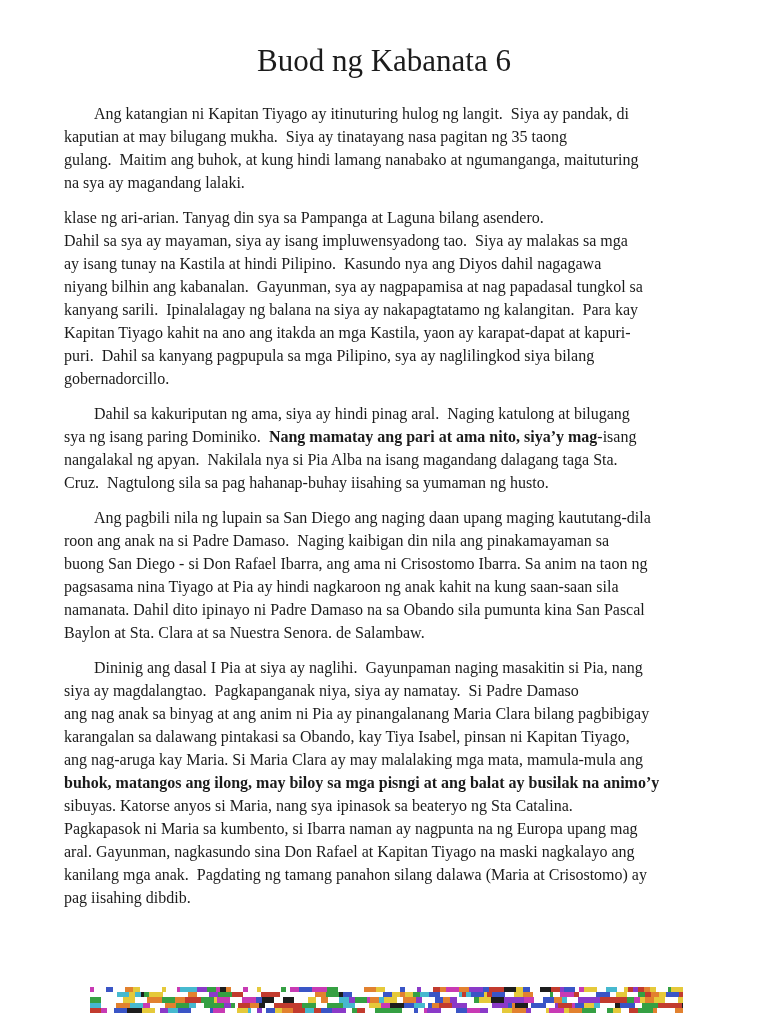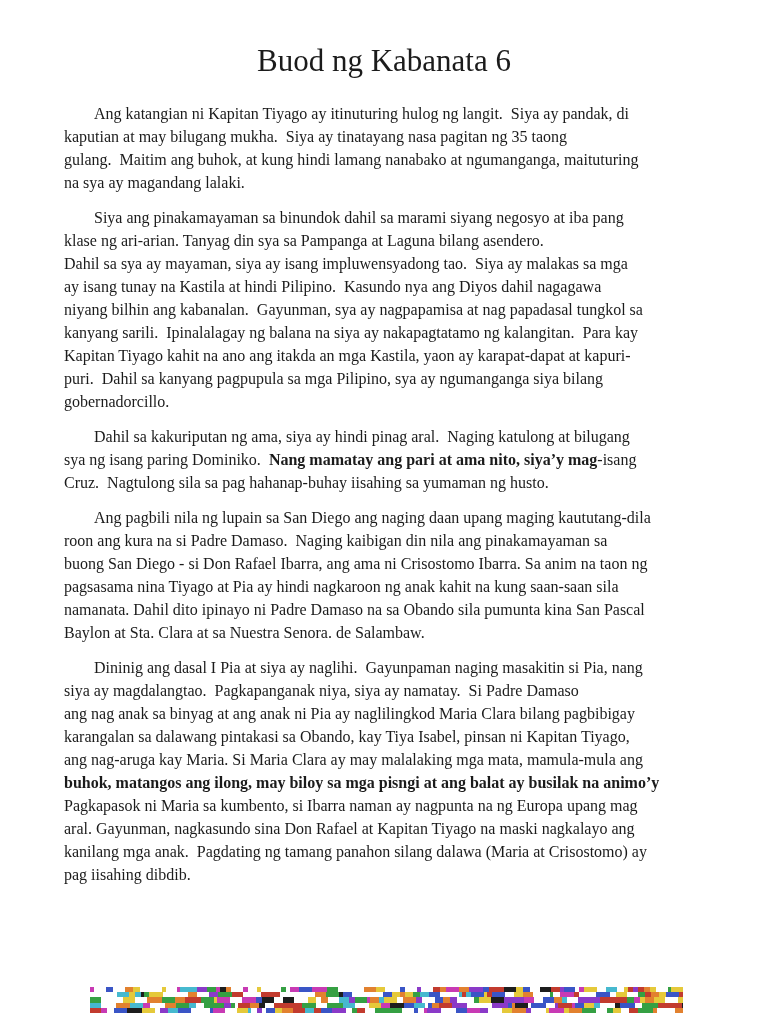--- a/index.html
+++ b/index.html
@@ -54,50 +54,51 @@
 <div class="page">
   <h1 class="page-title">Buod ng Kabanata 6</h1>
   <div class="doc-body" id="doc-body">
       <div class="para">
         <div class="line indent"><span>Ang katangian ni Kapitan Tiyago ay itinuturing hulog ng langit.  Siya ay pandak, di</span></div>
         <div class="line"><span>kaputian at may bilugang mukha.  Siya ay tinatayang nasa pagitan ng 35 taong</span></div>
         <div class="line"><span>gulang.  Maitim ang buhok, at kung hindi lamang nanabako at ngumanganga, maituturing</span></div>
         <div class="line"><span>na sya ay magandang lalaki.</span></div>
       </div>
       <div class="para">
-        <div class="line indent"><span>Siya ang pinakamayaman sa binundok dahil sa marami siyang negosyo at iba pang</span></div>
         <div class="line"><span>klase ng ari-arian. Tanyag din sya sa Pampanga at Laguna bilang asendero.</span></div>
         <div class="line"><span>Dahil sa sya ay mayaman, siya ay isang impluwensyadong tao.  Siya ay malakas sa mga</span></div>
         <div class="line"><span>ay isang tunay na Kastila at hindi Pilipino.  Kasundo nya ang Diyos dahil nagagawa</span></div>
         <div class="line"><span>niyang bilhin ang kabanalan.  Gayunman, sya ay nagpapamisa at nag papadasal tungkol sa</span></div>
         <div class="line"><span>kanyang sarili.  Ipinalalagay ng balana na siya ay nakapagtatamo ng kalangitan.  Para kay</span></div>
         <div class="line"><span>Kapitan Tiyago kahit na ano ang itakda an mga Kastila, yaon ay karapat-dapat at kapuri-</span></div>
-        <div class="line"><span>puri.  Dahil sa kanyang pagpupula sa mga Pilipino, sya ay ngumanganga siya bilang</span></div>
+        <div class="line"><span>puri.  Dahil sa kanyang pagpupula sa mga Pilipino, sya ay naglilingkod siya bilang</span></div>
         <div class="line"><span>gobernadorcillo.</span></div>
       </div>
       <div class="para">
         <div class="line indent"><span>Dahil sa kakuriputan ng ama, siya ay hindi pinag aral.  Naging katulong at bilugang</span></div>
         <div class="line"><span>sya ng isang paring Dominiko.  </span><span class="bold">Nang mamatay ang pari at ama nito, siya’y mag</span><span>-isang</span></div>
+        <div class="line"><span>nangalakal ng apyan.  Nakilala nya si Pia Alba na isang magandang dalagang taga Sta.</span></div>
         <div class="line"><span>Cruz.  Nagtulong sila sa pag hahanap-buhay iisahing sa yumaman ng husto.</span></div>
       </div>
       <div class="para">
         <div class="line indent"><span>Ang pagbili nila ng lupain sa San Diego ang naging daan upang maging kaututang-dila</span></div>
-        <div class="line"><span>roon ang kura na si Padre Damaso.  Naging kaibigan din nila ang pinakamayaman sa</span></div>
+        <div class="line"><span>roon ang anak na si Padre Damaso.  Naging kaibigan din nila ang pinakamayaman sa</span></div>
         <div class="line"><span>buong San Diego - si Don Rafael Ibarra, ang ama ni Crisostomo Ibarra. Sa anim na taon ng</span></div>
         <div class="line"><span>pagsasama nina Tiyago at Pia ay hindi nagkaroon ng anak kahit na kung saan-saan sila</span></div>
         <div class="line"><span>namanata. Dahil dito ipinayo ni Padre Damaso na sa Obando sila pumunta kina San Pascal</span></div>
         <div class="line"><span>Baylon at Sta. Clara at sa Nuestra Senora. de Salambaw.</span></div>
       </div>
       <div class="para">
         <div class="line indent"><span>Dininig ang dasal I Pia at siya ay naglihi.  Gayunpaman naging masakitin si Pia, nang</span></div>
         <div class="line"><span>siya ay magdalangtao.  Pagkapanganak niya, siya ay namatay.  Si Padre Damaso</span></div>
-        <div class="line"><span>ang nag anak sa binyag at ang anak ni Pia ay naglilingkod Maria Clara bilang pagbibigay</span></div>
+        <div class="line"><span>ang nag anak sa binyag at ang anim ni Pia ay pinangalanang Maria Clara bilang pagbibigay</span></div>
         <div class="line"><span>karangalan sa dalawang pintakasi sa Obando, kay Tiya Isabel, pinsan ni Kapitan Tiyago,</span></div>
         <div class="line"><span>ang nag-aruga kay Maria. Si Maria Clara ay may malalaking mga mata, mamula-mula ang</span></div>
         <div class="line"><span class="bold">buhok, matangos ang ilong, may biloy sa mga pisngi at ang balat ay busilak na animo’y</span></div>
+        <div class="line"><span>sibuyas. Katorse anyos si Maria, nang sya ipinasok sa beateryo ng Sta Catalina.</span></div>
         <div class="line"><span>Pagkapasok ni Maria sa kumbento, si Ibarra naman ay nagpunta na ng Europa upang mag</span></div>
         <div class="line"><span>aral. Gayunman, nagkasundo sina Don Rafael at Kapitan Tiyago na maski nagkalayo ang</span></div>
         <div class="line"><span>kanilang mga anak.  Pagdating ng tamang panahon silang dalawa (Maria at Crisostomo) ay</span></div>
         <div class="line"><span>pag iisahing dibdib.</span></div>
       </div>
     </div>
   <div class="noise-strip" id="noise-strip">
       <div class="noise-row">
         <i style="width: 4px; background: rgb(200, 58, 180);"></i>
         <i style="width: 12px; background: rgb(255, 255, 255);"></i>

